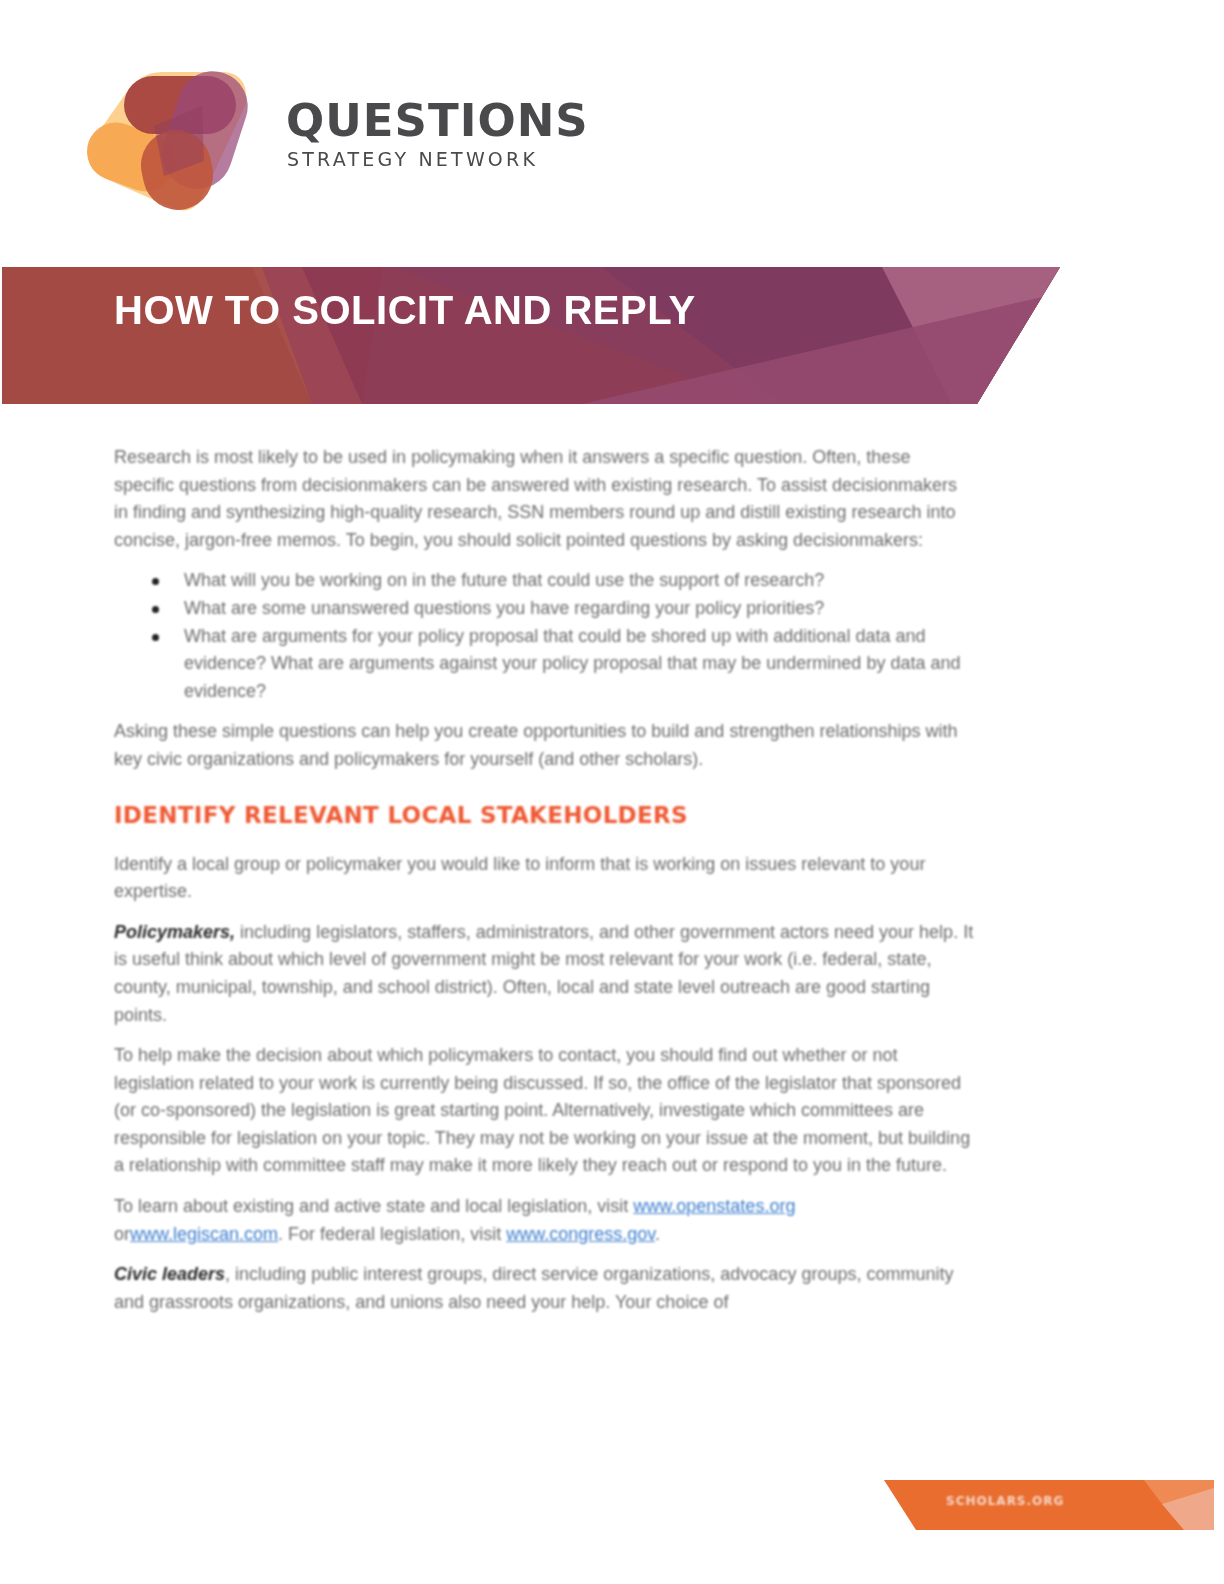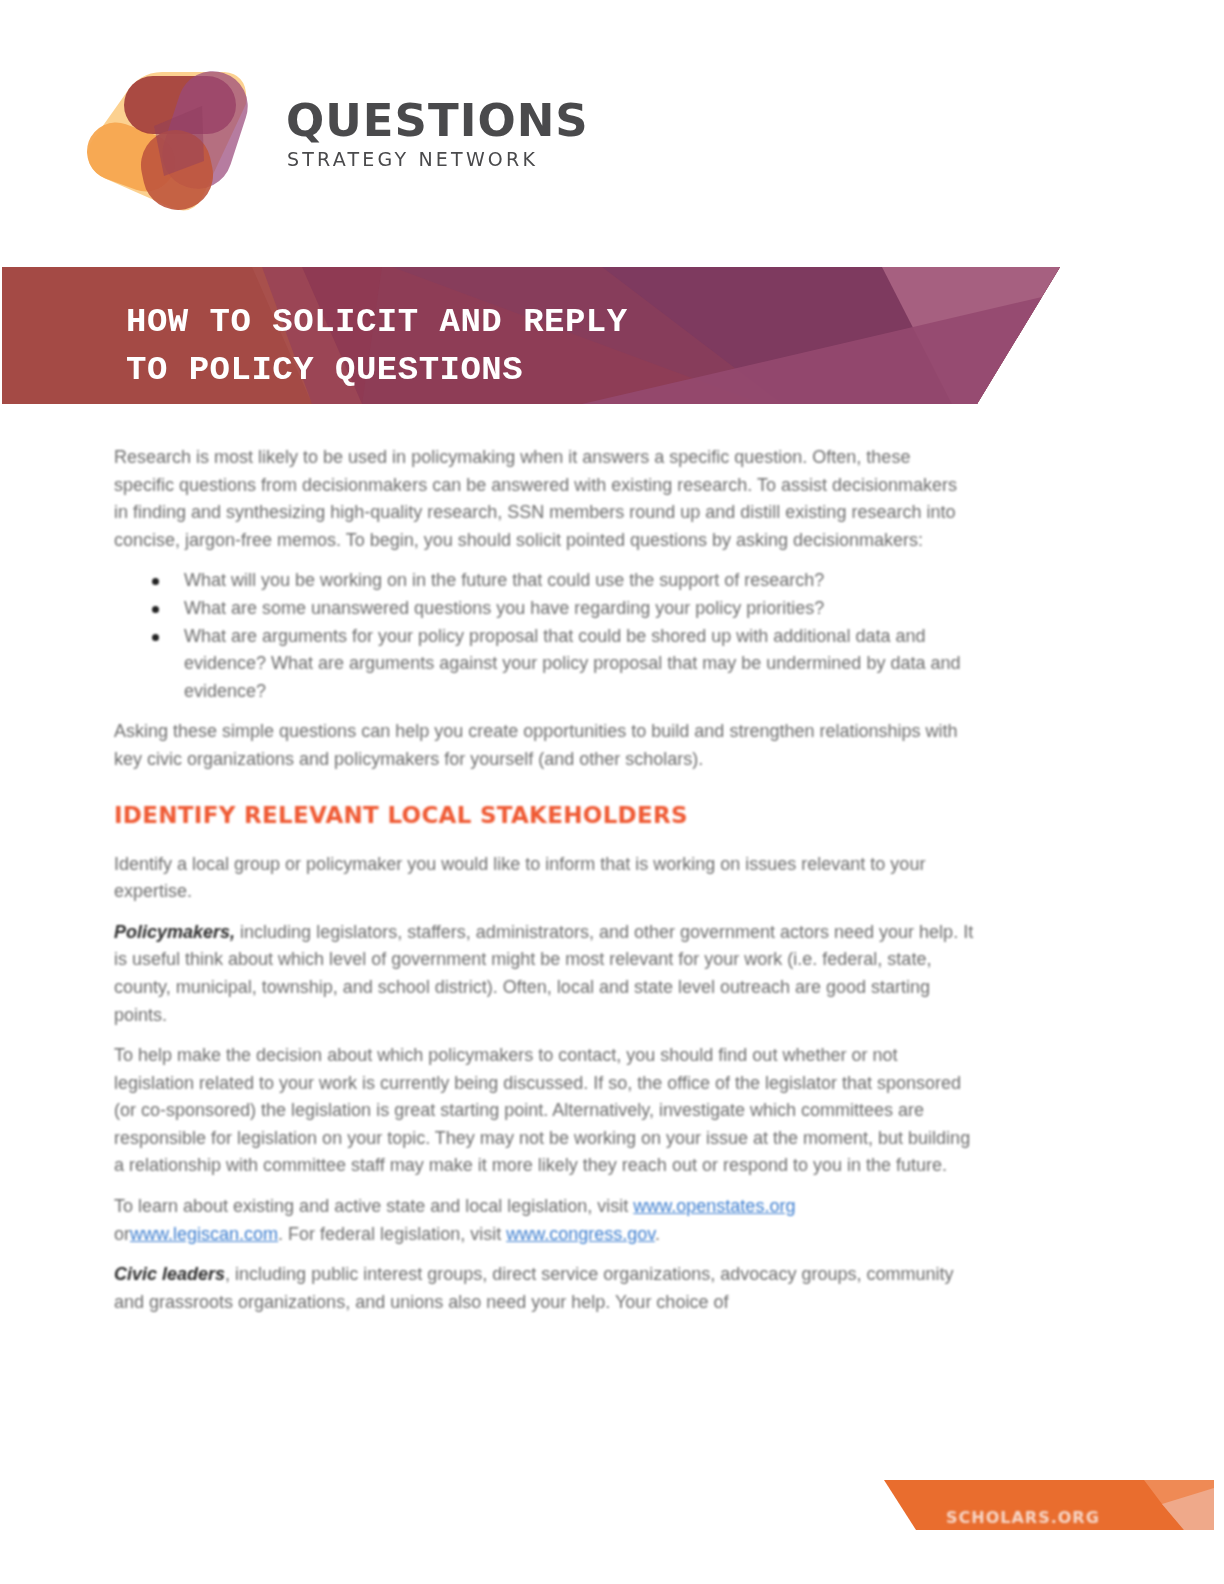--- a/index.html
+++ b/index.html
@@ -6,36 +6,36 @@
   body { width: 1224px; height: 1584px; position: relative; overflow: hidden; font-family: "Liberation Sans", sans-serif; }
 
   
   .logo { position: absolute; left: 84px; top: 66px; width: 170px; height: 150px; }
   .brand-name { position: absolute; left: 286px; top: 98px; font-family: "DejaVu Sans", sans-serif; font-weight: bold; font-size: 45px; letter-spacing: 1px; color: #4a4a4c; line-height: 1; }
   .brand-sub { position: absolute; left: 287px; top: 150px; font-family: "DejaVu Sans", sans-serif; font-size: 19px; letter-spacing: 3.2px; color: #4a4a4c; line-height: 1; }
 
   
   .banner { position: absolute; left: 2px; top: 267px; width: 1058px; height: 137px; }
   .banner svg { position: absolute; left: 0; top: 0; }
-  .banner-title { position: absolute; left: 114px; top: 286px; color: #ffffff; font-family: Liberation Mono, monospace; font-weight: bold; font-size: 34px; line-height: 48px; letter-spacing: 0.5px; margin: 12px; }
+  .banner-title { position: absolute; left: 114px; top: 286px; color: #ffffff; font-family: Liberation Sans, sans-serif; font-weight: bold; font-size: 40px; line-height: 48px; letter-spacing: 0.5px; margin: 0; }
 
   
   .content { position: absolute; left: 114px; top: 444px; width: 860px; color: #6d6d6d; font-family: "Liberation Sans", sans-serif; font-size: 18px; line-height: 27.6px; filter: blur(1.3px); }
   .content p { margin: 0 0 13px 0; }
   .content ul { margin: 0 0 13px 0; padding-left: 70px; list-style: none; }
   .content li { position: relative; }
   .content li::before { content: ""; position: absolute; left: -32px; top: 11px; width: 7px; height: 7px; background: #222; border-radius: 50%; }
   .section-heading { font-family: "DejaVu Sans", sans-serif; font-weight: bold; font-size: 23px; color: #ef5a34; letter-spacing: 0.3px; margin: 27px 0 22px 0; line-height: 28px; }
   .lead-term { font-weight: bold; font-style: italic; color: #2b2b2b; }
   .content a { color: #3d7ecf; text-decoration: underline; }
 
   
   .footer-tag { position: absolute; left: 884px; top: 1480px; width: 330px; height: 50px; }
   .footer-tag svg { position: absolute; left: 0; top: 0; }
-  .footer-label { position: absolute; left: 946px; top: 1494px; color: #f6d6c7; font-family: "DejaVu Sans", sans-serif; font-weight: bold; font-size: 16px; letter-spacing: 1px; filter: blur(0.8px); margin-top: 14px; }
+  .footer-label { position: absolute; left: 946px; top: 1494px; color: #f6d6c7; font-family: "DejaVu Sans", sans-serif; font-weight: bold; font-size: 12px; letter-spacing: 1px; filter: blur(0.8px); }
 </style>
 </head>
 <body>
 
 <div class="logo">
   <svg width="170" height="150" viewBox="0 0 170 150">
     <g style="mix-blend-mode:multiply">
       <path d="M40,30 Q55,5 80,6 L140,6 Q165,8 162,38 L118,132 Q108,150 88,142 L20,112 Q-2,100 6,78 Z" fill="#fcc97c" opacity="0.85"></path>
       <rect x="2" y="62" width="90" height="58" rx="29" fill="#f7a750" opacity="0.95" transform="rotate(20 47 91)"></rect>
       <rect x="40" y="10" width="112" height="58" rx="29" fill="#a33e3c" opacity="0.92"></rect>
@@ -54,21 +54,20 @@
     <polygon points="260,0 1058,0 975,137 310,137" fill="#8f3a53"></polygon>
     <polygon points="390,0 1058,0 975,137 760,137" fill="#7e3a5f"></polygon>
     <polygon points="380,0 600,0 780,137 360,137" fill="#8e3f58" opacity="0.6"></polygon>
     <polygon points="880,0 1058,0 975,137 950,137" fill="#a66080"></polygon>
     <polygon points="580,137 1040,30 975,137" fill="#95496f" opacity="0.9"></polygon>
     <polygon points="250,0 300,0 360,137 310,137" fill="#b35b5a" opacity="0.35"></polygon>
   </svg>
 </div>
 <h1 class="banner-title">
   <span>HOW TO SOLICIT AND REPLY</span><br>
-  <span>TO POLICY QUESTIONS</span>
 </h1>
 
 <div class="content">
   <p>Research is most likely to be used in policymaking when it answers a specific question. Often, these specific questions from decisionmakers can be answered with existing research. To assist decisionmakers in finding and synthesizing high-quality research, SSN members round up and distill existing research into concise, jargon-free memos. To begin, you should solicit pointed questions by asking decisionmakers:</p>
   <ul>
     <li>What will you be working on in the future that could use the support of research?</li>
     <li>What are some unanswered questions you have regarding your policy priorities?</li>
     <li>What are arguments for your policy proposal that could be shored up with additional data and evidence? What are arguments against your policy proposal that may be undermined by data and evidence?</li>
   </ul>
   <p>Asking these simple questions can help you create opportunities to build and strengthen relationships with key civic organizations and policymakers for yourself (and other scholars).</p>

